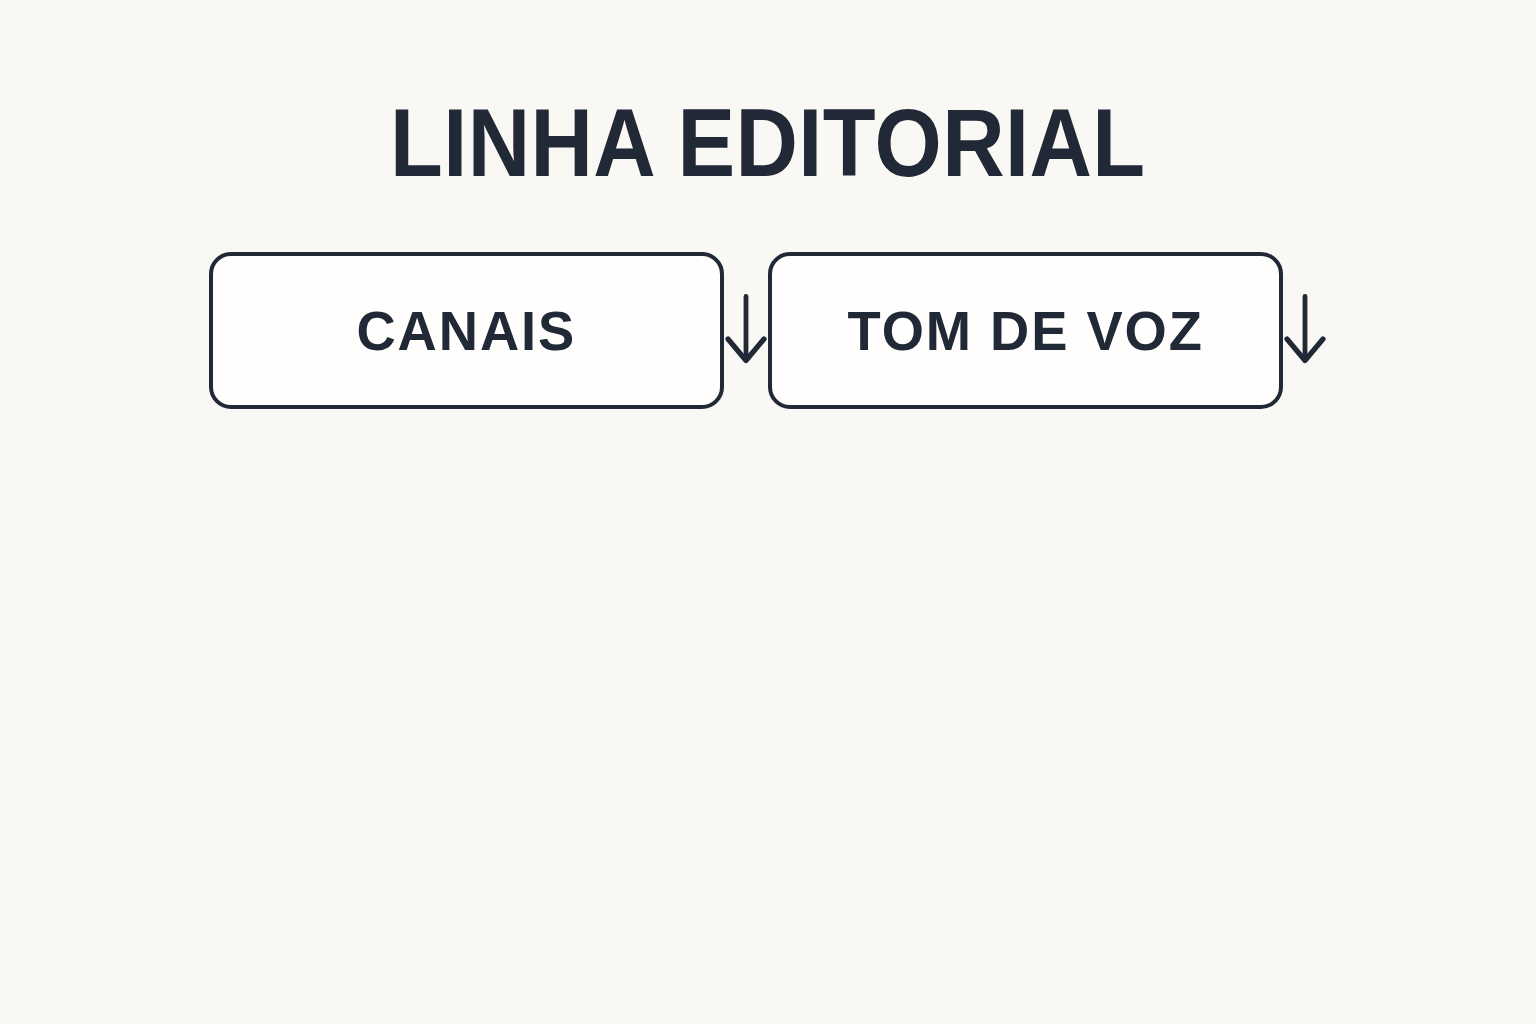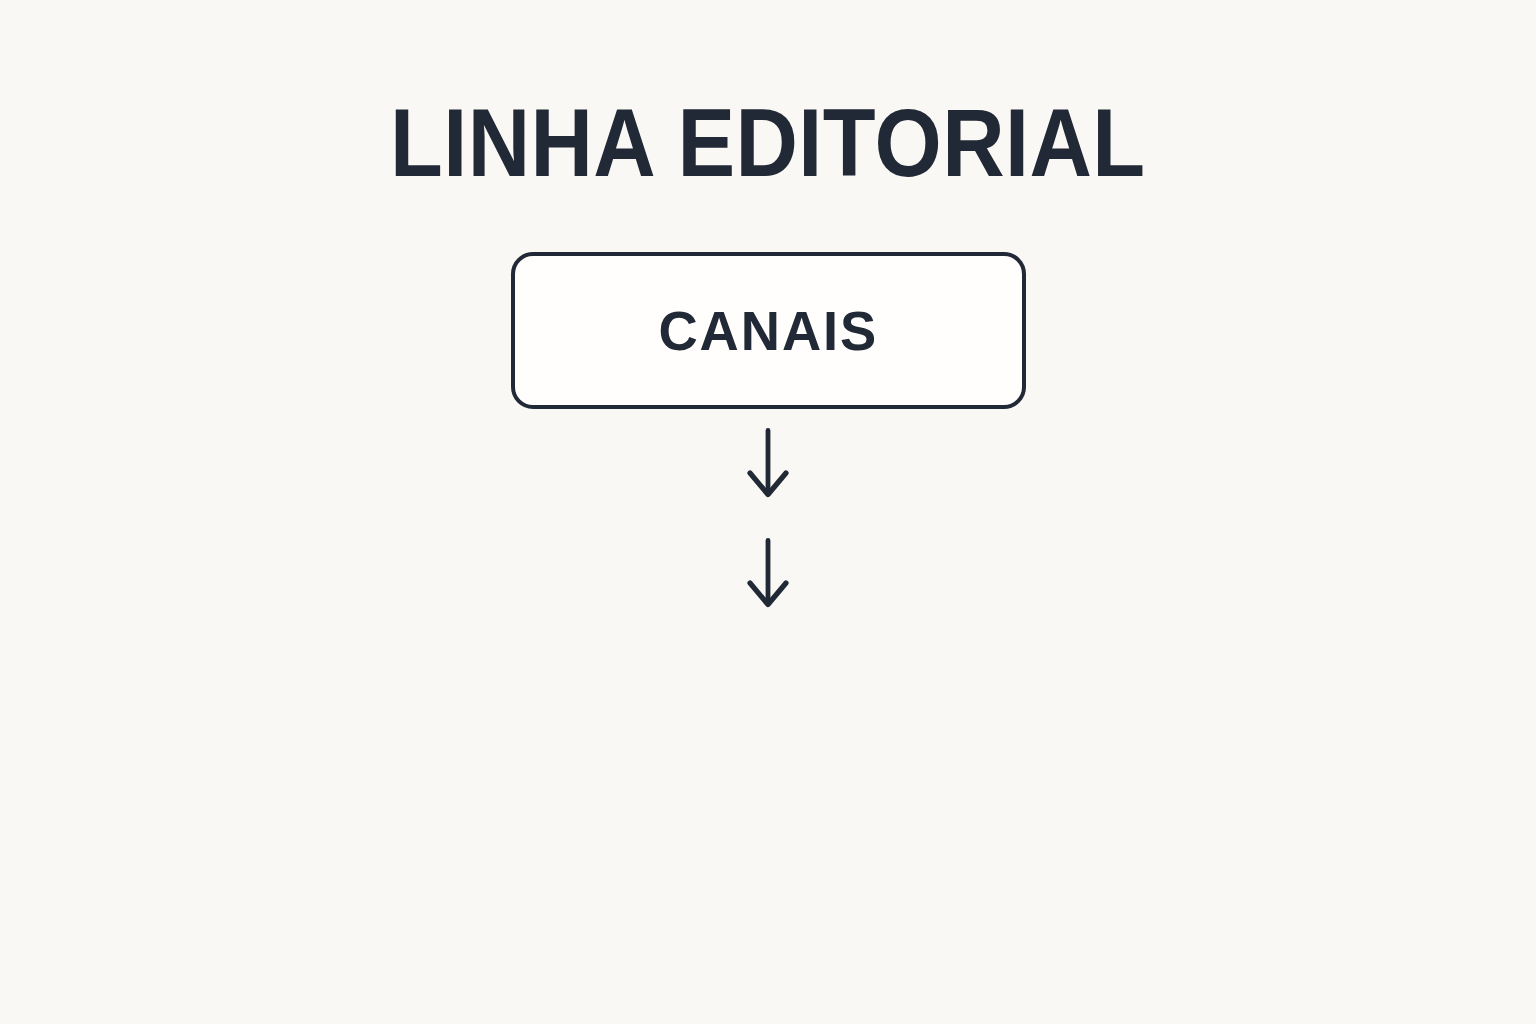--- a/index.html
+++ b/index.html
@@ -29,21 +29,21 @@
     font-weight: bold;
     color: var(--ink);
     letter-spacing: 0.5px;
     transform: scaleX(0.9);
     transform-origin: 50% 50%;
     white-space: nowrap;
   }
   .flowchart {
     margin-top: 58px;
     display: flex;
-    flex-direction: column;
+    flex-direction: row;
     align-items: center;
     text-align: right;
   }
   .node {
     width: 515px;
     height: 157px;
     background: var(--node-fill);
     border: 4.5px solid var(--ink);
     border-radius: 22px;
     display: flex;
@@ -75,20 +75,23 @@
 
     <div class="node">
       <span class="node-label">CANAIS</span>
     </div>
 
     <svg class="connector" width="44" height="72" viewBox="0 0 44 72" aria-hidden="true">
       <line x1="22" y1="2.5" x2="22" y2="63" stroke="currentColor" stroke-width="4.8" stroke-linecap="round"></line>
       <polyline points="4,45 22,66.5 40,45" fill="none" stroke="currentColor" stroke-width="5.2" stroke-linecap="round" stroke-linejoin="round"></polyline>
     </svg>
 
+    <div class="node">
+      <span class="node-label">TOM DE VOZ</span>
+    </div>
 
     <svg class="connector" width="44" height="72" viewBox="0 0 44 72" aria-hidden="true">
       <line x1="22" y1="2.5" x2="22" y2="63" stroke="currentColor" stroke-width="4.8" stroke-linecap="round"></line>
       <polyline points="4,45 22,66.5 40,45" fill="none" stroke="currentColor" stroke-width="5.2" stroke-linecap="round" stroke-linejoin="round"></polyline>
     </svg>
 
 
   </div>
 </div>
 

